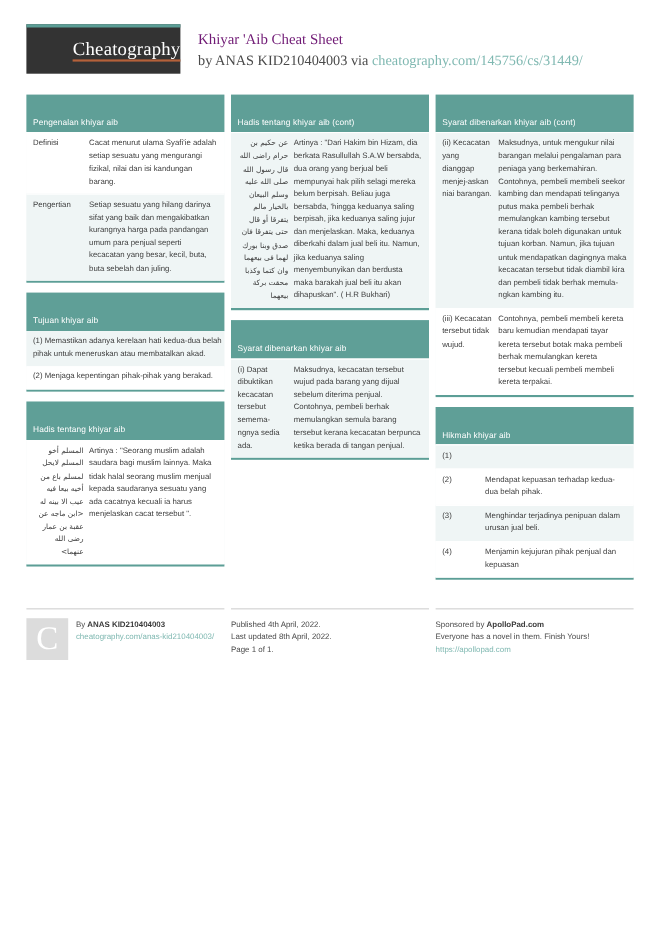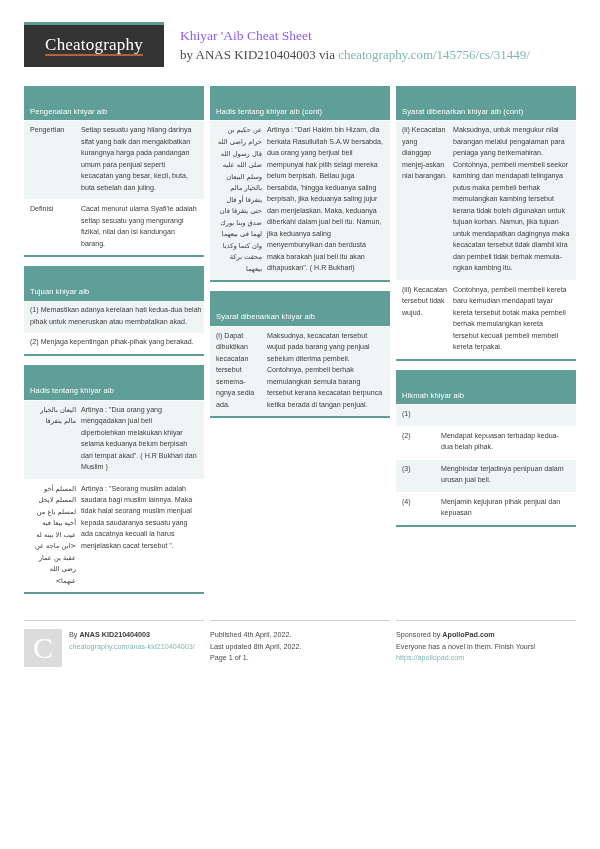--- a/index.html
+++ b/index.html
@@ -29,40 +29,40 @@
     height: 54px;
     margin-bottom: 10px;
   }
   .logo-box {
     width: 140px;
     height: 42px;
     background: #333333;
     border-top: 3px solid #5c9e96;
     display: flex;
     align-items: center;
-    justify-content: center;
+    justify-content: flex-end;
     flex: 0 0 auto;
   }
   .logo-text {
     color: #ffffff;
     font-family: "Liberation Serif", serif;
     font-size: 17px;
     letter-spacing: .2px;
     border-bottom: 2px solid #b5613a;
     padding-bottom: 1px;
     line-height: 1.05;
   }
   .title-block {
     margin-left: 16px;
     padding-top: 6px;
   }
   .sheet-title {
     font-family: "Liberation Serif", serif;
     font-size: 13.5px;
-    color: #8b5cf6;
+    color: #701a75;
     line-height: 1.25;
     margin-bottom: 2px;
   }
   .byline {
     font-family: "Liberation Serif", serif;
     font-size: 13px;
     color: #4a4a4a;
     line-height: 1.3;
   }
   .byline .author { color: #4a4a4a; }
@@ -188,46 +188,42 @@
     </div>
   </div>
 
   <div class="columns">
 
     <div class="col">
 
       <div class="card">
         <div class="card-title">Pengenalan khiyar aib</div>
         <div class="card-body">
+          <div class="row plain">
+            <div class="cell-key">Definisi</div>
+            <div class="cell-val">Cacat menurut ulama Syafi'ie adalah setiap sesuatu yang mengurangi fizikal, nilai dan isi kandungan barang.</div>
+          </div>
           <div class="row alt">
             <div class="cell-key">Pengertian</div>
             <div class="cell-val">Setiap sesuatu yang hilang darinya sifat yang baik dan mengakibatkan kurangnya harga pada pandangan umum para penjual seperti kecacatan yang besar, kecil, buta, buta sebelah dan juling.</div>
           </div>
-          <div class="row plain">
-            <div class="cell-key">Definisi</div>
-            <div class="cell-val">Cacat menurut ulama Syafi'ie adalah setiap sesuatu yang mengurangi fizikal, nilai dan isi kandungan barang.</div>
-          </div>
         </div>
       </div>
 
       <div class="card">
         <div class="card-title">Tujuan khiyar aib</div>
         <div class="card-body">
           <div class="full alt">(1) Memastikan adanya kerelaan hati kedua-dua belah pihak untuk meneruskan atau membatalkan akad.</div>
           <div class="full plain">(2) Menjaga kepentingan pihak-pihak yang berakad.</div>
         </div>
       </div>
 
       <div class="card">
         <div class="card-title">Hadis tentang khiyar aib</div>
         <div class="card-body">
-          <div class="row alt">
-            <div class="cell-key arabic">اليعان بالخيار مالم يتفرقا</div>
-            <div class="cell-val">Artinya : "Dua orang yang mengqadakan jual beli diperbolehkan melakukan khiyar selama keduanya belum berpisah dari tempat akad". ( H.R Bukhari dan Muslim )</div>
-          </div>
           <div class="row plain">
             <div class="cell-key arabic">المسلم أخو المسلم لايحل لمسلم باع من أخيه بيعا فيه عيب الا بينه له &lt;ابن ماجه عن عقبة بن عمار رضى الله عنهما&gt;</div>
             <div class="cell-val">Artinya : "Seorang muslim adalah saudara bagi muslim lainnya. Maka tidak halal seorang muslim menjual kepada saudaranya sesuatu yang ada cacatnya kecuali ia harus menjelaskan cacat tersebut ".</div>
           </div>
         </div>
       </div>
 
     </div>
 
     <div class="col">
@@ -240,21 +236,21 @@
             <div class="cell-val">Artinya : "Dari Hakim bin Hizam, dia berkata Rasullullah S.A.W bersabda, dua orang yang berjual beli mempunyai hak pilih selagi mereka belum berpisah. Beliau juga bersabda, 'hingga keduanya saling berpisah, jika keduanya saling jujur dan menjelaskan. Maka, keduanya diberkahi dalam jual beli itu. Namun, jika keduanya saling menyembunyikan dan berdusta maka barakah jual beli itu akan dihapuskan". ( H.R Bukhari)</div>
           </div>
         </div>
       </div>
 
       <div class="card">
         <div class="card-title">Syarat dibenarkan khiyar aib</div>
         <div class="card-body">
           <div class="row alt">
             <div class="cell-key">(i) Dapat dibuktikan kecacatan tersebut semema-ngnya sedia ada.</div>
-            <div class="cell-val">Maksudnya, kecacatan tersebut wujud pada barang yang penjual sebelum diterima pembeli. Contohnya, pembeli berhak memulangkan semula barang tersebut kerana kecacatan berpunca ketika berada di tangan penjual.</div>
+            <div class="cell-val">Maksudnya, kecacatan tersebut wujud pada barang yang dijual sebelum diterima penjual. Contohnya, pembeli berhak memulangkan semula barang tersebut kerana kecacatan berpunca ketika berada di tangan penjual.</div>
           </div>
         </div>
       </div>
 
     </div>
 
     <div class="col">
 
       <div class="card">
         <div class="card-title">Syarat dibenarkan khiyar aib (cont)</div>

